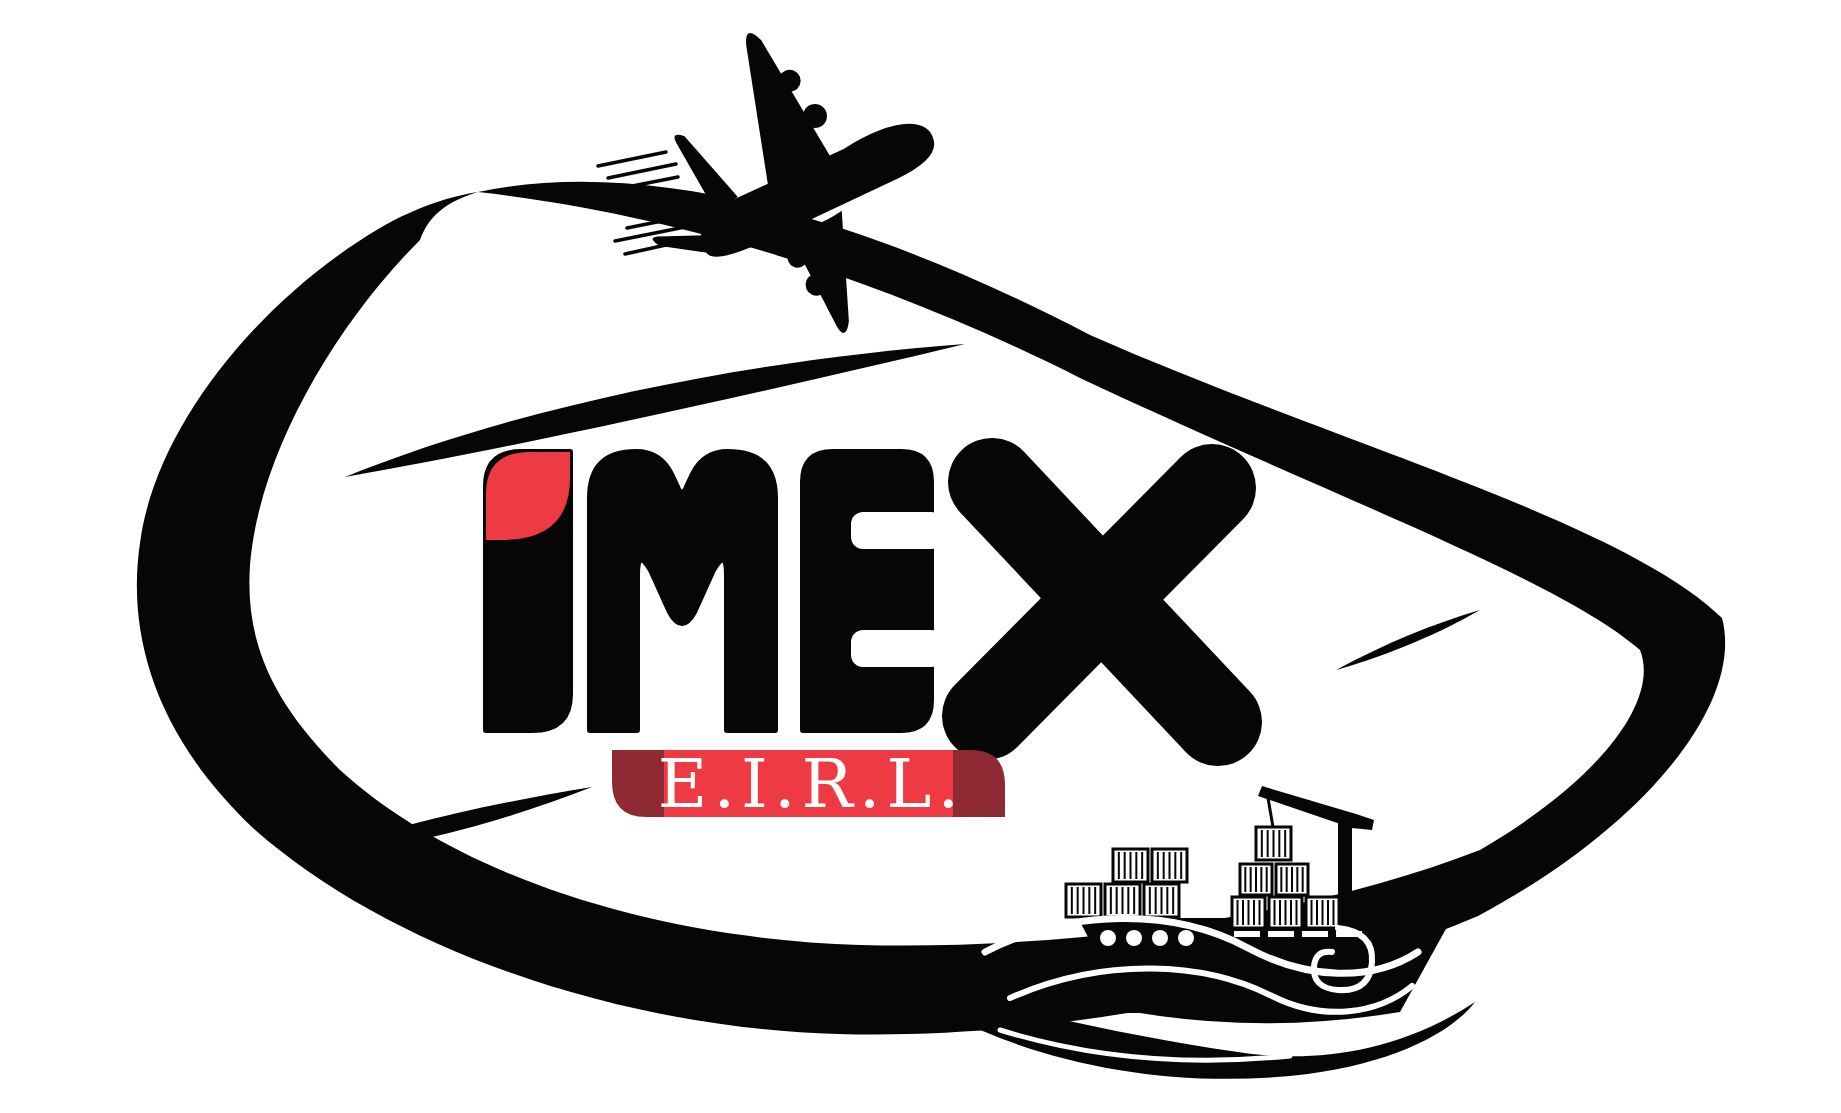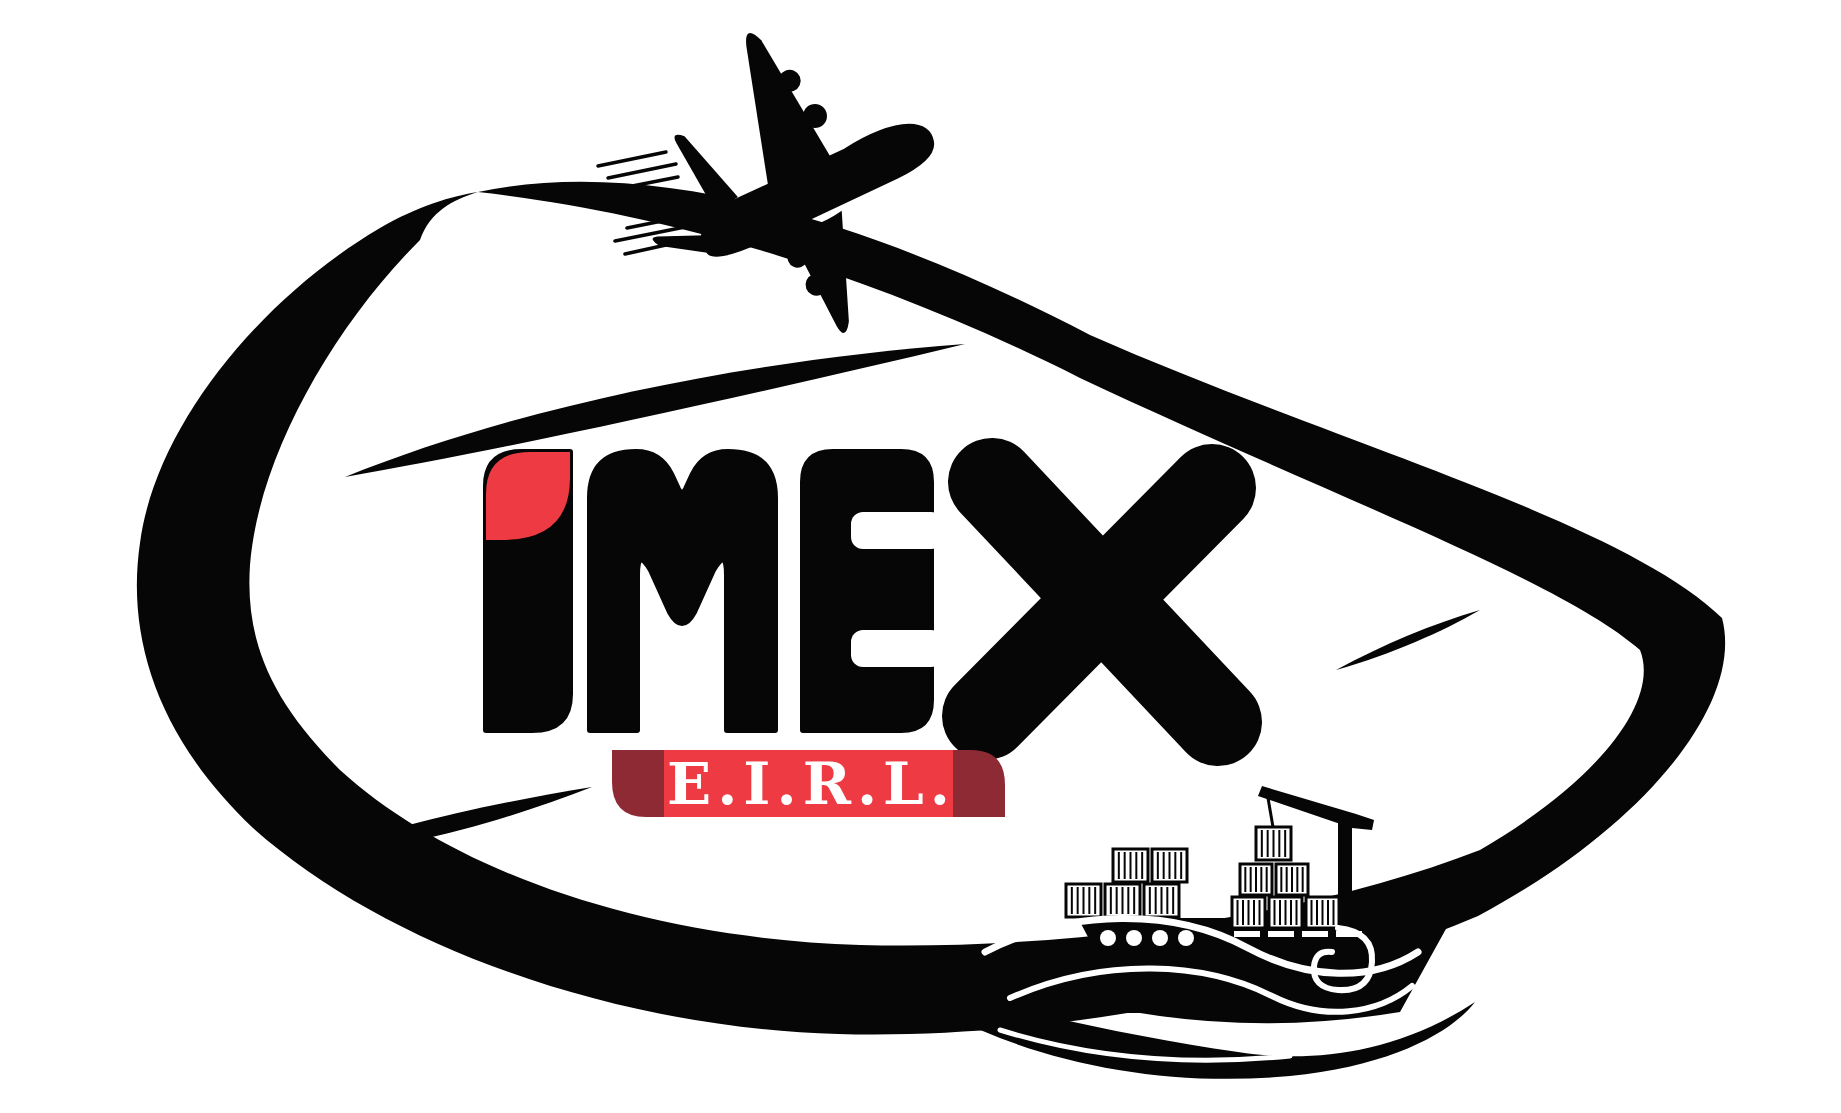--- a/index.html
+++ b/index.html
@@ -3,21 +3,21 @@
 <meta charset="utf-8">
 <style>
   html,body{margin:0;padding:0;background:#ffffff;}
   body{display:flex;justify-content:center;align-items:flex-start;font-family:"DejaVu Sans",sans-serif;}
   .stage{position:relative;width:1841px;height:1113px;background:#ffffff;overflow:hidden;}
   .stage svg{position:absolute;left:0;top:0;width:100%;height:100%;}
   .banner-text{
     position:absolute;left:612px;top:750px;width:393px;height:67px;
     display:flex;align-items:center;justify-content:center;
     font-family:"DejaVu Serif","Liberation Serif",serif;
-    font-weight:bold;font-size:58px;letter-spacing:6px;
+    font-weight:normal;font-size:68px;letter-spacing:6px;
     color:#ffffff;padding-left:6px;box-sizing:border-box;
     user-select:none;pointer-events:none;
   }
   .speedline{stroke:#060606;stroke-width:3.5;stroke-linecap:round;}
   .wave-line{stroke:#ffffff;fill:none;stroke-linecap:round;}
   .sr{position:absolute;width:1px;height:1px;overflow:hidden;clip:rect(0 0 0 0);white-space:nowrap;}
 </style>
 </head>
 <body>
 

